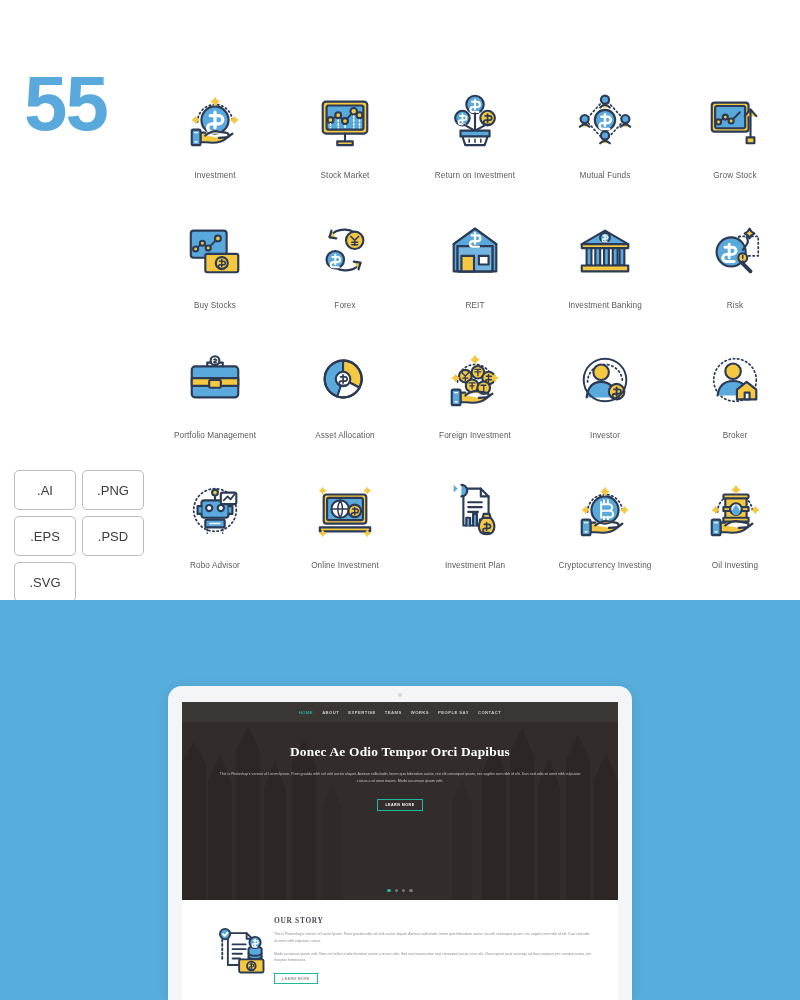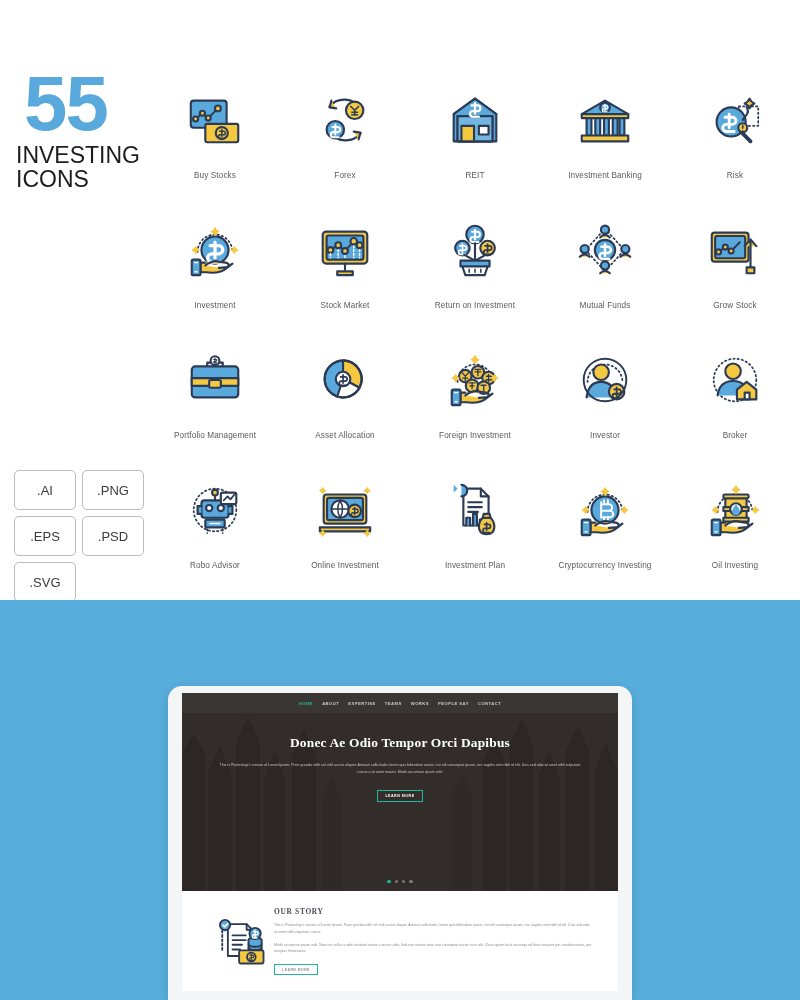--- a/index.html
+++ b/index.html
@@ -20,21 +20,21 @@
   .cell-label { font-size: 8.2px; color: #5b5b5b; text-align: center; letter-spacing: .1px; margin-top: 1px; }
 
   
   .formats { position: absolute; left: 14px; top: 470px; width: 130px; display: flex; flex-wrap: wrap; gap: 6px; }
   .fmt { width: 62px; height: 40px; border: 1px solid #b9bcc0; border-radius: 5px; display: flex; align-items: center; justify-content: center; font-size: 13px; color: #3b3b3b; background: #fff; }
 
   
   .blue-band { position: absolute; left: 0; top: 600px; width: 800px; height: 400px; background: #57ADDB; }
 
   
-  .laptop { position: absolute; left: 168px; top: 686px; width: 464px; height: 314px; background: #f4f5f6; border-radius: 14px 14px 0 0; box-shadow: 0 2px 12px rgba(0,0,0,.10); padding: 7px 14px 0 14px; }
+  .laptop { position: absolute; left: 168px; top: 686px; width: 464px; height: 314px; background: #f4f5f6; border-radius: 14px 14px 0 0; box-shadow: 0 2px 12px rgba(0,0,0,.10); padding: 16px 14px 0 14px; }
   .cam { position: absolute; left: 50%; top: 7px; width: 4px; height: 4px; margin-left: -2px; border-radius: 50%; background: #d2d4d6; }
   .screen { width: 100%; height: 298px; background: #ffffff; overflow: hidden; position: relative; }
 
   
   .hero { position: relative; height: 198px; background: #36302e; overflow: hidden; }
   .hero-trees { position: absolute; inset: 0; opacity: .55; }
   .navbar { position: relative; height: 20px; display: flex; align-items: center; justify-content: center; gap: 9px; background: #3a3633; z-index: 3; }
   .nav-item { font-size: 4.2px; font-weight: 700; letter-spacing: .45px; color: #cfcbc7; }
   .nav-item.active { color: #1fb89a; }
   .hero-body { position: relative; z-index: 3; padding: 22px 34px 0; text-align: center; }
@@ -54,117 +54,23 @@
   .story-text + .story-text { margin-top: 6px; }
   .story-btn { margin-top: 9px; width: 44px; height: 11px; border: 1px solid #1fb89a; display: flex; align-items: center; justify-content: center; font-size: 3.4px; font-weight: 700; letter-spacing: .5px; color: #8d8d95; }
 </style>
 </head>
 <body>
 
 <div class="top-panel">
 
   <div class="brand">
     <div class="brand-count">55</div>
-    <div class="brand-line">
-      <div>INVESTING</div>
-      <div>ICONS</div>
-    </div>
   </div>
 
   <div class="grid">
-      <div class="grid-row">
-        <div class="cell">
-          <div class="cell-art">
-            <svg width="62" height="62" viewBox="0 0 64 64">
-              <g fill="none" stroke="#2B3A55" stroke-width="2.2" stroke-linecap="round" stroke-linejoin="round">
-                <rect x="7" y="12" width="37" height="28" rx="3" fill="#5AA9DC"></rect>
-                <path d="M12 31 l7 -6 l6 5 l10 -10" stroke="#2B3A55" stroke-width="2"></path>
-                <circle cx="12" cy="31" r="2.6" fill="#F5C842"></circle>
-                <circle cx="19" cy="25" r="2.6" fill="#F5C842"></circle>
-                <circle cx="25" cy="30" r="2.6" fill="#F5C842"></circle>
-                <circle cx="35" cy="20" r="3" fill="#F5C842"></circle>
-                <rect x="22" y="36" width="34" height="19" rx="2" fill="#F5C842"></rect>
-                <circle cx="39" cy="45.5" r="6.2" fill="#F5C842"></circle>
-                <path d="M39 41.9 v7.2 M36.768 43.52 h3.9600000000000004 a1.872 1.872 0 0 1 0 3.7800000000000002 h-3.24 a1.872 1.872 0 0 0 0 3.7800000000000002 h4.14" stroke="#2B3A55" stroke-width="1.512" fill="none"></path>
-              </g>
-            </svg>
-          </div>
-          <div class="cell-label">Buy Stocks</div>
-        </div>
-        <div class="cell">
-          <div class="cell-art">
-            <svg width="62" height="62" viewBox="0 0 64 64">
-              <g fill="none" stroke="#2B3A55" stroke-width="2.2" stroke-linecap="round" stroke-linejoin="round">
-                <path d="M48 20 a20 20 0 0 0 -32 -2"></path>
-                <path d="M18 12 l-2 7 l7 1" fill="#F5C842"></path>
-                <path d="M16 44 a20 20 0 0 0 32 2"></path>
-                <path d="M46 52 l2 -7 l-7 -1" fill="#F5C842"></path>
-                <circle cx="42" cy="22" r="9" fill="#F5C842"></circle>
-                <path d="M38 18 l4 4 l4 -4 M42 22 v5 M39 24 h6 M39 26.5 h6" stroke="#2B3A55" stroke-width="1.6"></path>
-                <circle cx="22" cy="42" r="9" fill="#5AA9DC"></circle>
-                <path d="M22 37 v10 M18.9 39.25 h5.5 a2.6 2.6 0 0 1 0 5.25 h-4.5 a2.6 2.6 0 0 0 0 5.25 h5.75" stroke="#fff" stroke-width="2.1" fill="none"></path>
-              </g>
-            </svg>
-          </div>
-          <div class="cell-label">Forex</div>
-        </div>
-        <div class="cell">
-          <div class="cell-art">
-            <svg width="62" height="62" viewBox="0 0 64 64">
-              <g fill="none" stroke="#2B3A55" stroke-width="2.2" stroke-linecap="round" stroke-linejoin="round">
-                <path d="M32 10 L54 26 v28 h-44 V26 Z" fill="#5AA9DC"></path>
-                <path d="M10 26 L32 10 L54 26" fill="#5AA9DC"></path>
-                <rect x="14" y="28" width="36" height="26" fill="#fff"></rect>
-                <rect x="14" y="28" width="36" height="26" fill="#5AA9DC" opacity=".85"></rect>
-                <rect x="18" y="38" width="13" height="16" fill="#F5C842"></rect>
-                <path d="M36 38 h10 v9 h-10z" fill="#fff"></path>
-                <path d="M32 14.5 v11 M28.59 16.975 h6.050000000000001 a2.8600000000000003 2.8600000000000003 0 0 1 0 5.775 h-4.95 a2.8600000000000003 2.8600000000000003 0 0 0 0 5.775 h6.324999999999999" stroke="#fff" stroke-width="2.31" fill="none"></path>
-                <circle cx="32" cy="20" r="0"></circle>
-              </g>
-            </svg>
-          </div>
-          <div class="cell-label">REIT</div>
-        </div>
-        <div class="cell">
-          <div class="cell-art">
-            <svg width="62" height="62" viewBox="0 0 64 64">
-              <g fill="none" stroke="#2B3A55" stroke-width="2.2" stroke-linecap="round" stroke-linejoin="round">
-                <path d="M8 26 L32 12 L56 26" fill="#5AA9DC"></path>
-                <rect x="8" y="26" width="48" height="4" fill="#F5C842"></rect>
-                <rect x="13" y="30" width="5" height="18" fill="#5AA9DC"></rect>
-                <rect x="22" y="30" width="5" height="18" fill="#5AA9DC"></rect>
-                <rect x="31" y="30" width="5" height="18" fill="#5AA9DC"></rect>
-                <rect x="40" y="30" width="5" height="18" fill="#5AA9DC"></rect>
-                <rect x="47" y="30" width="5" height="18" fill="#5AA9DC"></rect>
-                <rect x="8" y="48" width="48" height="6" fill="#F5C842"></rect>
-                <circle cx="32" cy="19" r="5" fill="#5AA9DC"></circle>
-                <path d="M32 16 v6 M30.14 17.35 h3.3000000000000003 a1.56 1.56 0 0 1 0 3.1500000000000004 h-2.7 a1.56 1.56 0 0 0 0 3.1500000000000004 h3.4499999999999997" stroke="#fff" stroke-width="1.26" fill="none"></path>
-              </g>
-            </svg>
-          </div>
-          <div class="cell-label">Investment Banking</div>
-        </div>
-        <div class="cell">
-          <div class="cell-art">
-            <svg width="62" height="62" viewBox="0 0 64 64">
-              <g fill="none" stroke="#2B3A55" stroke-width="2.2" stroke-linecap="round" stroke-linejoin="round">
-                <rect x="36" y="18" width="20" height="20" stroke-dasharray="1.4 3" stroke-width="1.8"></rect>
-                <circle cx="28" cy="34" r="15" fill="#5AA9DC"></circle>
-                <path d="M26 26 v14 M21.66 29.15 h7.700000000000001 a3.64 3.64 0 0 1 0 7.3500000000000005 h-6.3 a3.64 3.64 0 0 0 0 7.3500000000000005 h8.049999999999999" stroke="#fff" stroke-width="2.94" fill="none"></path>
-                <path d="M40 32 l3 -4 q4 -5 1 -9" stroke="#2B3A55"></path>
-                <path d="M47 10 q1.4000000000000001 3.5999999999999996 5 5 q-3.5999999999999996 1.4000000000000001 -5 5 q-1.4000000000000001 -3.5999999999999996 -5 -5 q3.5999999999999996 -1.4000000000000001 5 -5Z" fill="#F5C842"></path>
-                <path d="M38 44 l10 10" stroke-width="4"></path>
-                <circle cx="40" cy="40" r="4.6" fill="#F5C842"></circle>
-                <path d="M40 37.6 v3 M40 43 v.6" stroke="#2B3A55" stroke-width="1.6"></path>
-              </g>
-            </svg>
-          </div>
-          <div class="cell-label">Risk</div>
-        </div>
-      </div>
       <div class="grid-row">
         <div class="cell">
           <div class="cell-art">
             <svg width="62" height="62" viewBox="0 0 64 64">
               <g fill="none" stroke="#2B3A55" stroke-width="2.2" stroke-linecap="round" stroke-linejoin="round">
                 <path d="M14 34 A18 18 0 0 1 50 34" stroke-dasharray="1.4 3" stroke-width="1.8"></path>
                 <circle cx="32" cy="32" r="14" fill="#5AA9DC"></circle>
                 <path d="M32 24 v16 M27.04 27.6 h8.8 a4.16 4.16 0 0 1 0 8.4 h-7.2 a4.16 4.16 0 0 0 0 8.4 h9.2" stroke="#fff" stroke-width="3.36" fill="none"></path>
                 <path d="M22 48 q8 -6 14 -4 l7 1 q3 .4 3 2.6 q0 2.2 -3 2.4 l-7 .4 M22 45 h-5 v10 h6 q14 2 22 -5 l5 -4" fill="#F5C842"></path>
                 <rect x="8" y="42" width="9" height="16" rx="1.6" fill="#5AA9DC"></rect>
@@ -252,20 +158,110 @@
                 <path d="M15 34 l7 -5 l6 4 l9 -9" stroke="#2B3A55" stroke-width="2"></path>
                 <circle cx="15" cy="34" r="2.6" fill="#F5C842"></circle>
                 <circle cx="22" cy="29" r="2.6" fill="#F5C842"></circle>
                 <circle cx="28" cy="33" r="2.6" fill="#F5C842"></circle>
                 <path d="M48 56 v-34 M42 28 l6 -7 l6 7" fill="#F5C842" stroke="#2B3A55"></path>
                 <path d="M44 50 h8 v6 h-8z" fill="#F5C842"></path>
               </g>
             </svg>
           </div>
           <div class="cell-label">Grow Stock</div>
+        </div>
+      </div>
+      <div class="grid-row">
+        <div class="cell">
+          <div class="cell-art">
+            <svg width="62" height="62" viewBox="0 0 64 64">
+              <g fill="none" stroke="#2B3A55" stroke-width="2.2" stroke-linecap="round" stroke-linejoin="round">
+                <rect x="7" y="12" width="37" height="28" rx="3" fill="#5AA9DC"></rect>
+                <path d="M12 31 l7 -6 l6 5 l10 -10" stroke="#2B3A55" stroke-width="2"></path>
+                <circle cx="12" cy="31" r="2.6" fill="#F5C842"></circle>
+                <circle cx="19" cy="25" r="2.6" fill="#F5C842"></circle>
+                <circle cx="25" cy="30" r="2.6" fill="#F5C842"></circle>
+                <circle cx="35" cy="20" r="3" fill="#F5C842"></circle>
+                <rect x="22" y="36" width="34" height="19" rx="2" fill="#F5C842"></rect>
+                <circle cx="39" cy="45.5" r="6.2" fill="#F5C842"></circle>
+                <path d="M39 41.9 v7.2 M36.768 43.52 h3.9600000000000004 a1.872 1.872 0 0 1 0 3.7800000000000002 h-3.24 a1.872 1.872 0 0 0 0 3.7800000000000002 h4.14" stroke="#2B3A55" stroke-width="1.512" fill="none"></path>
+              </g>
+            </svg>
+          </div>
+          <div class="cell-label">Buy Stocks</div>
+        </div>
+        <div class="cell">
+          <div class="cell-art">
+            <svg width="62" height="62" viewBox="0 0 64 64">
+              <g fill="none" stroke="#2B3A55" stroke-width="2.2" stroke-linecap="round" stroke-linejoin="round">
+                <path d="M48 20 a20 20 0 0 0 -32 -2"></path>
+                <path d="M18 12 l-2 7 l7 1" fill="#F5C842"></path>
+                <path d="M16 44 a20 20 0 0 0 32 2"></path>
+                <path d="M46 52 l2 -7 l-7 -1" fill="#F5C842"></path>
+                <circle cx="42" cy="22" r="9" fill="#F5C842"></circle>
+                <path d="M38 18 l4 4 l4 -4 M42 22 v5 M39 24 h6 M39 26.5 h6" stroke="#2B3A55" stroke-width="1.6"></path>
+                <circle cx="22" cy="42" r="9" fill="#5AA9DC"></circle>
+                <path d="M22 37 v10 M18.9 39.25 h5.5 a2.6 2.6 0 0 1 0 5.25 h-4.5 a2.6 2.6 0 0 0 0 5.25 h5.75" stroke="#fff" stroke-width="2.1" fill="none"></path>
+              </g>
+            </svg>
+          </div>
+          <div class="cell-label">Forex</div>
+        </div>
+        <div class="cell">
+          <div class="cell-art">
+            <svg width="62" height="62" viewBox="0 0 64 64">
+              <g fill="none" stroke="#2B3A55" stroke-width="2.2" stroke-linecap="round" stroke-linejoin="round">
+                <path d="M32 10 L54 26 v28 h-44 V26 Z" fill="#5AA9DC"></path>
+                <path d="M10 26 L32 10 L54 26" fill="#5AA9DC"></path>
+                <rect x="14" y="28" width="36" height="26" fill="#fff"></rect>
+                <rect x="14" y="28" width="36" height="26" fill="#5AA9DC" opacity=".85"></rect>
+                <rect x="18" y="38" width="13" height="16" fill="#F5C842"></rect>
+                <path d="M36 38 h10 v9 h-10z" fill="#fff"></path>
+                <path d="M32 14.5 v11 M28.59 16.975 h6.050000000000001 a2.8600000000000003 2.8600000000000003 0 0 1 0 5.775 h-4.95 a2.8600000000000003 2.8600000000000003 0 0 0 0 5.775 h6.324999999999999" stroke="#fff" stroke-width="2.31" fill="none"></path>
+                <circle cx="32" cy="20" r="0"></circle>
+              </g>
+            </svg>
+          </div>
+          <div class="cell-label">REIT</div>
+        </div>
+        <div class="cell">
+          <div class="cell-art">
+            <svg width="62" height="62" viewBox="0 0 64 64">
+              <g fill="none" stroke="#2B3A55" stroke-width="2.2" stroke-linecap="round" stroke-linejoin="round">
+                <path d="M8 26 L32 12 L56 26" fill="#5AA9DC"></path>
+                <rect x="8" y="26" width="48" height="4" fill="#F5C842"></rect>
+                <rect x="13" y="30" width="5" height="18" fill="#5AA9DC"></rect>
+                <rect x="22" y="30" width="5" height="18" fill="#5AA9DC"></rect>
+                <rect x="31" y="30" width="5" height="18" fill="#5AA9DC"></rect>
+                <rect x="40" y="30" width="5" height="18" fill="#5AA9DC"></rect>
+                <rect x="47" y="30" width="5" height="18" fill="#5AA9DC"></rect>
+                <rect x="8" y="48" width="48" height="6" fill="#F5C842"></rect>
+                <circle cx="32" cy="19" r="5" fill="#5AA9DC"></circle>
+                <path d="M32 16 v6 M30.14 17.35 h3.3000000000000003 a1.56 1.56 0 0 1 0 3.1500000000000004 h-2.7 a1.56 1.56 0 0 0 0 3.1500000000000004 h3.4499999999999997" stroke="#fff" stroke-width="1.26" fill="none"></path>
+              </g>
+            </svg>
+          </div>
+          <div class="cell-label">Investment Banking</div>
+        </div>
+        <div class="cell">
+          <div class="cell-art">
+            <svg width="62" height="62" viewBox="0 0 64 64">
+              <g fill="none" stroke="#2B3A55" stroke-width="2.2" stroke-linecap="round" stroke-linejoin="round">
+                <rect x="36" y="18" width="20" height="20" stroke-dasharray="1.4 3" stroke-width="1.8"></rect>
+                <circle cx="28" cy="34" r="15" fill="#5AA9DC"></circle>
+                <path d="M26 26 v14 M21.66 29.15 h7.700000000000001 a3.64 3.64 0 0 1 0 7.3500000000000005 h-6.3 a3.64 3.64 0 0 0 0 7.3500000000000005 h8.049999999999999" stroke="#fff" stroke-width="2.94" fill="none"></path>
+                <path d="M40 32 l3 -4 q4 -5 1 -9" stroke="#2B3A55"></path>
+                <path d="M47 10 q1.4000000000000001 3.5999999999999996 5 5 q-3.5999999999999996 1.4000000000000001 -5 5 q-1.4000000000000001 -3.5999999999999996 -5 -5 q3.5999999999999996 -1.4000000000000001 5 -5Z" fill="#F5C842"></path>
+                <path d="M38 44 l10 10" stroke-width="4"></path>
+                <circle cx="40" cy="40" r="4.6" fill="#F5C842"></circle>
+                <path d="M40 37.6 v3 M40 43 v.6" stroke="#2B3A55" stroke-width="1.6"></path>
+              </g>
+            </svg>
+          </div>
+          <div class="cell-label">Risk</div>
         </div>
       </div>
       <div class="grid-row">
         <div class="cell">
           <div class="cell-art">
             <svg width="62" height="62" viewBox="0 0 64 64">
               <g fill="none" stroke="#2B3A55" stroke-width="2.2" stroke-linecap="round" stroke-linejoin="round">
                 <path d="M24 18 v-4 h16 v4"></path>
                 <rect x="8" y="18" width="48" height="32" rx="3.5" fill="#5AA9DC"></rect>
                 <rect x="8" y="30" width="48" height="8" fill="#F5C842"></rect>

